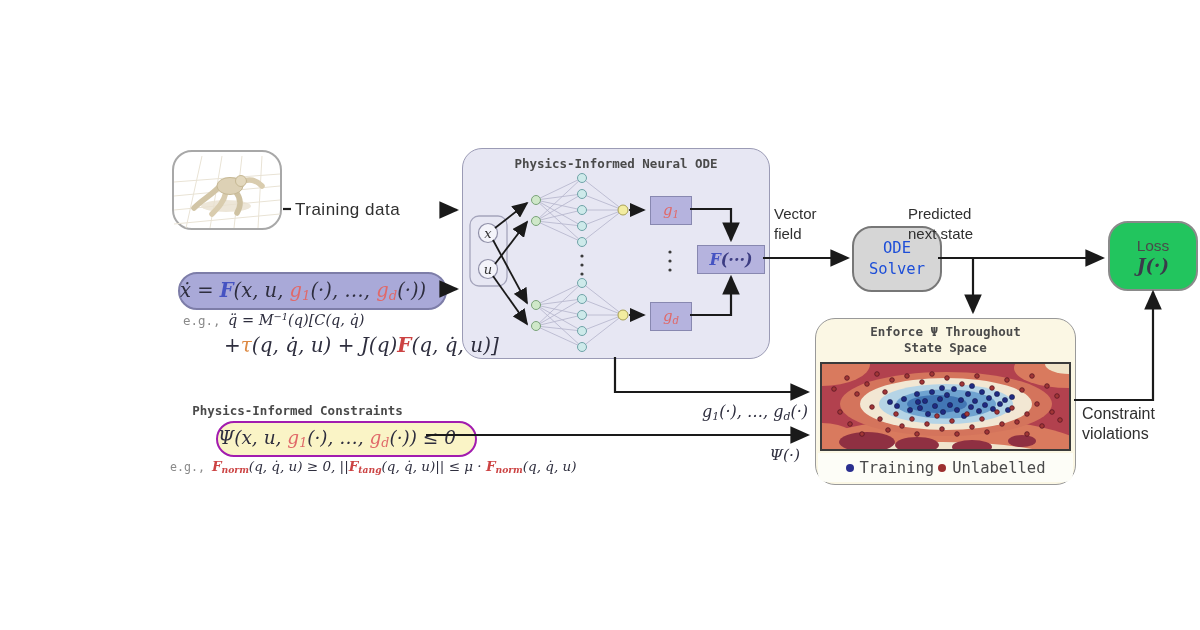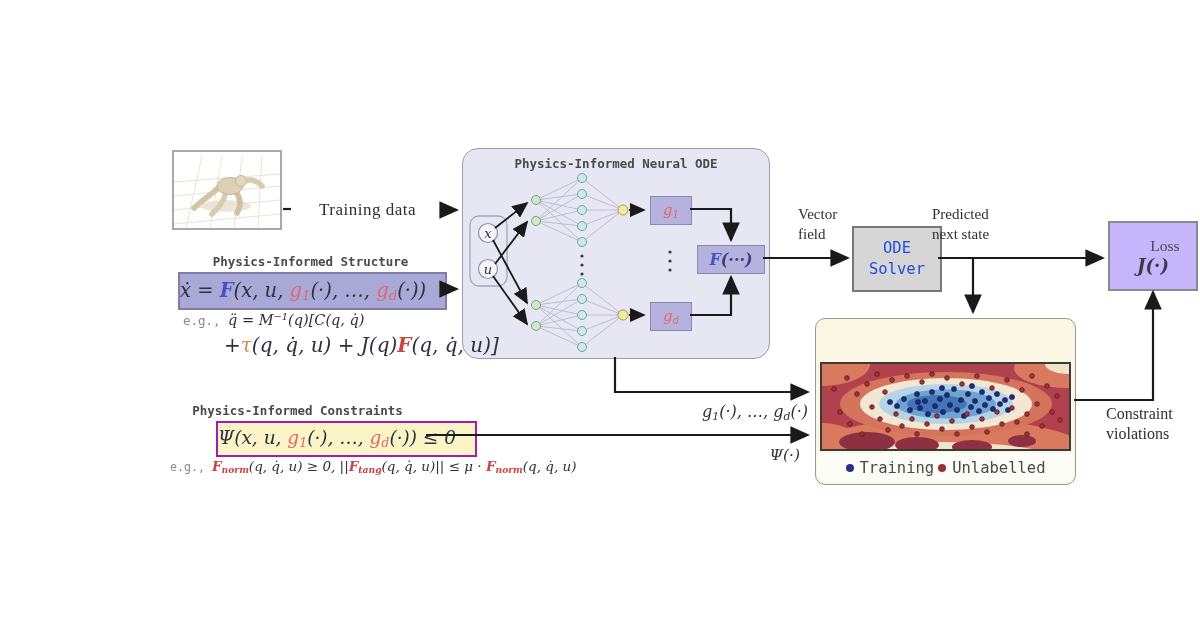--- a/index.html
+++ b/index.html
@@ -1,41 +1,41 @@
 <!DOCTYPE html>
 <html><head>
 <meta charset="utf-8">
 <style>
   html,body{margin:0;padding:0;background:#ffffff;}
   .canvas{position:relative;width:1200px;height:630px;background:#ffffff;overflow:hidden;
           font-family:"DejaVu Sans Mono",monospace;}
   .abs{position:absolute;}
   
-  .mono{font-family:Liberation Serif, serif;color:#2f2f2f;margin-left:24px;}
+  .mono{font-family:Liberation Sans, sans-serif;color:#2f2f2f;}
   .heading{font-family:"DejaVu Sans Mono",monospace;font-weight:bold;font-size:12.5px;color:#4a4a4a;text-align:center;}
   .math{font-family:"DejaVu Serif",serif;font-style:italic;color:#2e2e3e;white-space:nowrap;}
   .math sub{font-size:68%;vertical-align:-0.25em;}
   .math sup{font-size:68%;vertical-align:0.5em;}
   .m-dark{color:#2e2e3e;}
   .m-blue{color:#4553c2;font-weight:bold;}
   .m-navy{color:#3c3c82;font-weight:bold;}
   .m-red{color:#e06969;}
   .m-redF{color:#cc4343;font-weight:bold;}
   .m-orange{color:#dd8a44;}
   .m-grey{color:#8a8a8a;font-style:normal;font-family:"DejaVu Sans Mono",monospace;font-size:86%;}
   .m-script{color:#3a3a4a;font-weight:bold;}
   
   .nn-box{background:#e7e7f3;border:1.5px solid #9b9bb5;border-radius:16px;}
   .pill{background:#b5b3de;border:1.5px solid #8888b0;display:flex;align-items:center;justify-content:center;
         font-family:"DejaVu Serif",serif;font-style:italic;font-size:15px;}
   .eq-box{display:flex;align-items:center;justify-content:flex-start;}
   .structure-box{background:#a9a9d8;border:2px solid #7d7da8;}
   .constraints-box{background:#faf4c6;border:2px solid #a21caf;margin-left:47px;}
   .ode-box{background:#d6d6d6;border:2px solid #777;display:flex;flex-direction:column;align-items:center;justify-content:center;}
-  .loss-box{background:#c4b5fd;border:2px solid #8a8a8a;display:flex;flex-direction:column;align-items:center;justify-content:center;}
+  .loss-box{background:#22c55e;border:2px solid #8a8a8a;display:flex;flex-direction:column;align-items:center;justify-content:center;}
   .panel{background:#fbf7e4;border:1.5px solid #999;border-radius:10px;}
   .panel-title{font-weight:bold;font-size:12.5px;line-height:15.5px;color:#4a4a4a;text-align:center;margin-top:5px;}
   .contour-wrap{position:absolute;left:4px;top:43px;width:247px;height:85px;border:2px solid #3a3a3a;background:#b2414e;}
   .legend{position:absolute;left:2px;right:2px;bottom:2px;height:29px;background:#fdfdf7;border-radius:0 0 8px 8px;
           display:flex;align-items:center;justify-content:center;gap:4px;font-size:15.5px;color:#4a4a4a;}
   .legend-dot{width:8px;height:8px;border-radius:50%;display:inline-block;margin-right:2px;}
   .robot-frame{border:2px solid #a8a8a8;background:#ffffff;}
   
   svg.overlay{position:absolute;left:0;top:0;pointer-events:none;z-index:8;}
   .flow{stroke:#1a1a1a;stroke-width:2.2;fill:none;}
@@ -45,21 +45,21 @@
   .node-hid{fill:#cdeaea;stroke:#6fa3a8;stroke-width:1;}
   .node-out{fill:#f2ecа0;}
   .node-out{fill:#f2eca0;stroke:#a8a055;stroke-width:1;}
   .vdot{fill:#3a3a3a;}
   .xu-rect{fill:none;stroke:#a5a5bc;stroke-width:1.3;}
   .xu-circle{fill:#f4f4fa;stroke:#9090a8;stroke-width:1.2;}
   .svg-math{font-family:"DejaVu Serif",serif;font-style:italic;font-size:13px;fill:#333;}
   .dot-train{fill:#1f2a80;stroke:#101540;stroke-width:0.5;}
   .dot-unlab{fill:#a23636;stroke:#581522;stroke-width:0.8;}
   .grid-line{stroke:#e9e3d5;stroke-width:1;}
-  .z2{z-index:2;} .z6{z-index:6;}
+  .z2{z-index:2;border-radius:20px;} .z6{z-index:6;}
 </style>
 </head>
 <body>
 
 <div class="canvas">
 
   <div class="abs robot-frame z2" style="left:172px;top:150px;width:106px;height:76px;">
     <svg width="106" height="76" viewBox="0 0 106 76">
       <g>
         <line class="grid-line" x1="0" y1="30" x2="106" y2="22"></line>
@@ -91,21 +91,20 @@
   <div class="abs pill z6" style="left:650px;top:196px;width:40px;height:27px;">
     <span class="math"><span class="m-red">g</span><sub class="m-red">1</sub></span>
   </div>
   <div class="abs pill z6" style="left:650px;top:302px;width:40px;height:27px;">
     <span class="math"><span class="m-red">g</span><sub class="m-red">d</sub></span>
   </div>
   <div class="abs pill z6" style="left:697px;top:245px;width:66px;height:27px;font-size:16px;">
     <span class="math"><span class="m-blue">F</span><span class="m-navy">(···)</span></span>
   </div>
 
-  <div class="abs heading z6" style="left:178px;top:254px;width:265px;">Physics-Informed Structure</div>
   <div class="abs structure-box eq-box z2" style="left:178px;top:272px;width:265px;height:34px;">
     <span class="math" style="font-size:19.5px;"><span class="m-dark">ẋ = </span><span class="m-blue">F</span><span class="m-dark">(x, u, </span><span class="m-red">g</span><sub class="m-red">1</sub><span class="m-dark">(·), …, </span><span class="m-red">g</span><sub class="m-red">d</sub><span class="m-dark">(·))</span></span>
   </div>
   <div class="abs math z6" style="left:183px;top:311px;font-size:14.5px;"><span class="m-grey">e.g.,  </span><span class="m-dark">q̈ = M</span><sup class="m-dark">−1</sup><span class="m-dark">(q)[C(q, q̇)</span></div>
   <div class="abs math z6" style="left:224px;top:333px;font-size:20px;"><span class="m-dark">+</span><span class="m-orange">τ</span><span class="m-dark">(q, q̇, u) + J(q)</span><span class="m-redF">F</span><span class="m-dark">(q, q̇, u)]</span></div>
 
   <div class="abs heading z6" style="left:169px;top:403px;width:257px;">Physics-Informed Constraints</div>
   <div class="abs constraints-box eq-box z2" style="left:169px;top:421px;width:257px;height:32px;">
     <span class="math" style="font-size:18.5px;"><span class="m-dark">Ψ(x, u, </span><span class="m-red">g</span><sub class="m-red">1</sub><span class="m-dark">(·), …, </span><span class="m-red">g</span><sub class="m-red">d</sub><span class="m-dark">(·)) ≤ 0</span></span>
   </div>
@@ -125,20 +124,24 @@
   </div>
   <div class="abs loss-box z2" style="left:1108px;top:221px;width:86px;height:66px;">
     <div class="mono" style="font-size:15.5px;color:#4a4a4a;">Loss</div>
     <div class="math" style="font-size:18px;"><span class="m-script">J(·)</span></div>
   </div>
 
   <div class="abs math z6" style="left:620px;top:402px;width:188px;font-size:16px;text-align:right;"><span class="m-dark">g</span><sub class="m-dark">1</sub><span class="m-dark">(·), …, </span><span class="m-dark">g</span><sub class="m-dark">d</sub><span class="m-dark">(·)</span></div>
   <div class="abs math z6" style="left:700px;top:446px;width:100px;font-size:15.5px;text-align:right;"><span class="m-dark">Ψ(·)</span></div>
 
   <div class="abs panel z2" style="left:815px;top:318px;width:259px;height:165px;">
+    <div class="panel-title">
+      <div>Enforce Ψ Throughout</div>
+      <div>State Space</div>
+    </div>
     <div class="contour-wrap">
       <svg width="247" height="85" viewBox="0 0 247 85">
         <defs>
             <clipPath id="cclip">
               <rect x="0" y="0" width="247" height="85"></rect>
             </clipPath>
           </defs>
         <g clip-path="url(#cclip)">
           <rect x="0" y="0" width="247" height="85" fill="#b2414e"></rect>
           <ellipse cx="0" cy="0" rx="48" ry="22" fill="#d97a5e"></ellipse>

